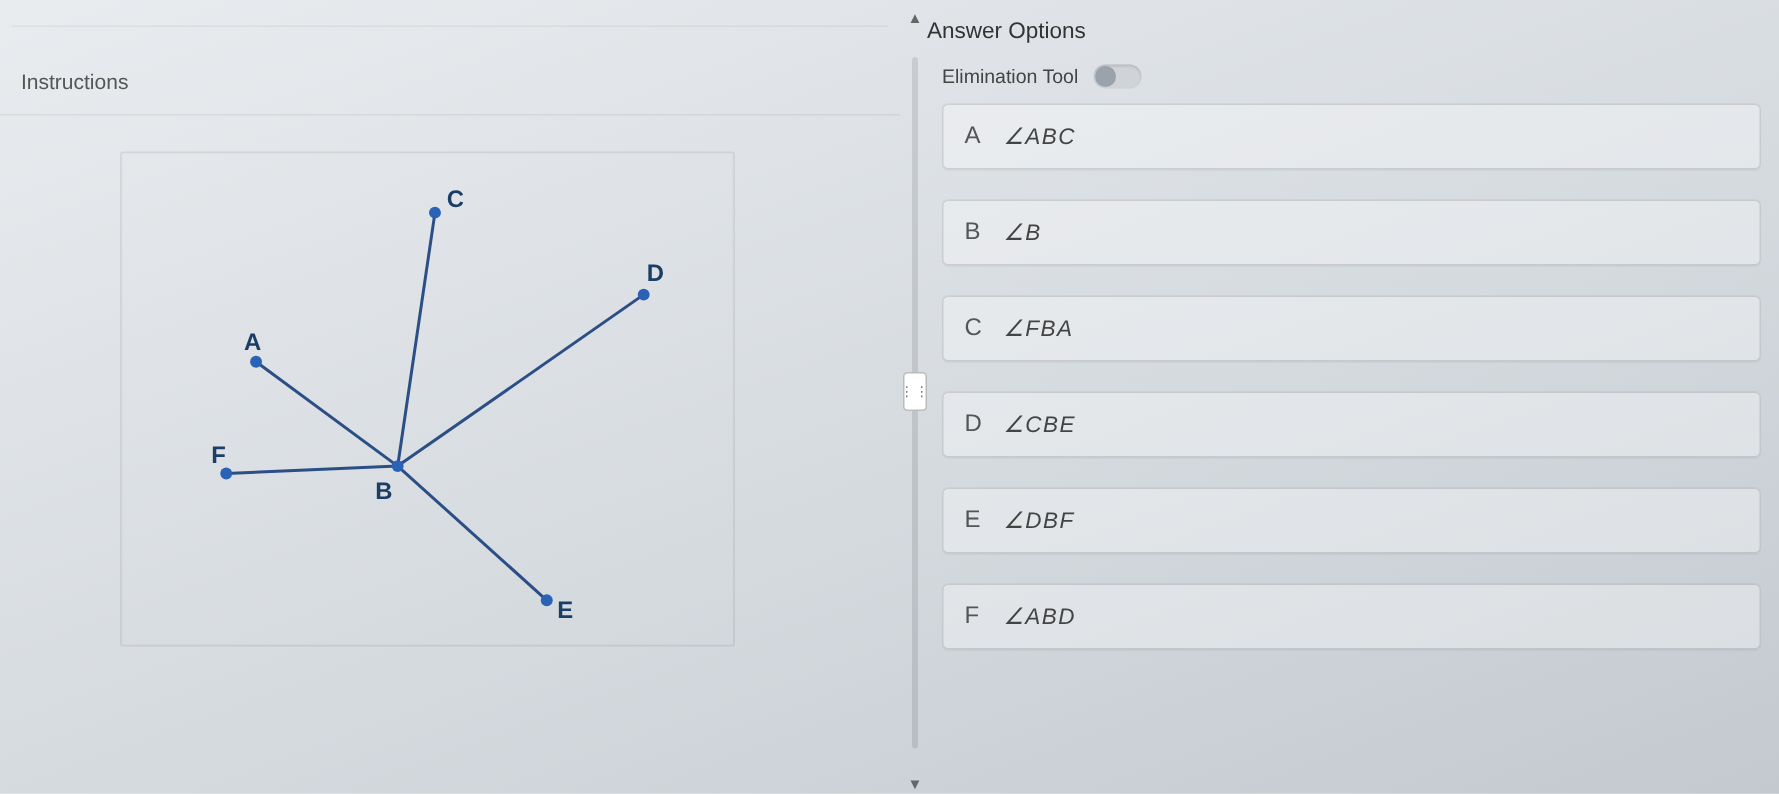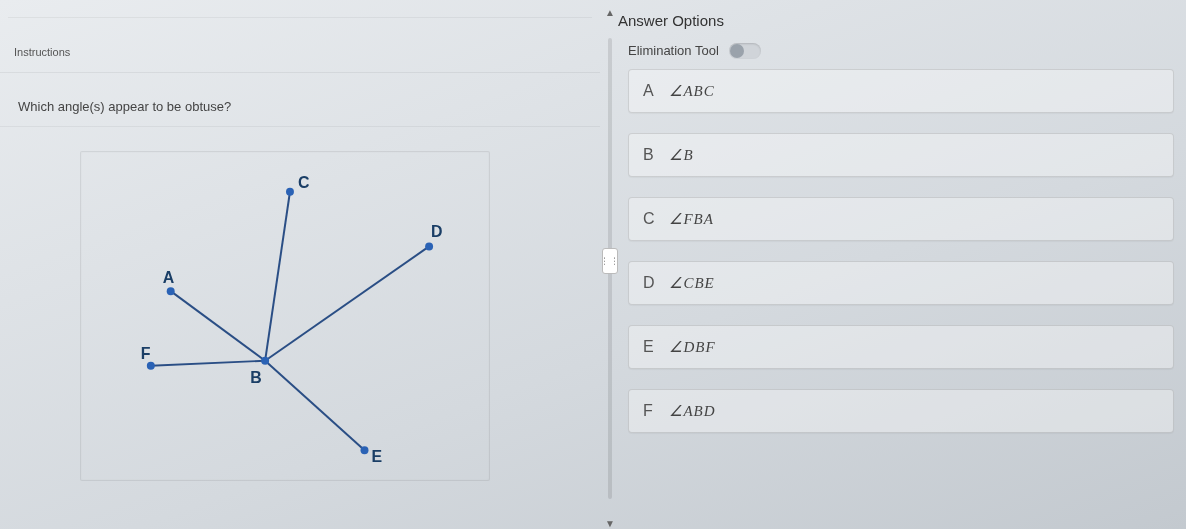--- a/index.html
+++ b/index.html
@@ -1,49 +1,48 @@
 <!DOCTYPE html>
 <html><head>
 <meta charset="utf-8">
 <style>
   * { box-sizing: border-box; margin: 0; padding: 0; }
   html, body { width: 1186px; height: 529px; font-family: "Segoe UI", Arial, sans-serif; background: linear-gradient(160deg, #e9ecef 0%, #d4d9de 60%, #c3c9cf 100%); color: #333; overflow: hidden; }
   .app { display: flex; width: 100%; height: 100%; position: relative; }
   .left-pane { flex: 0 0 600px; padding: 8px 0 0 0; position: relative; }
   .topbar-frag { height: 10px; border-bottom: 1px solid rgba(0,0,0,0.05); margin: 0 8px 10px 8px; font-size: 10px; color: #888; padding-left: 6px; }
-  .section-header { font-size: 11px; color: #555; padding: 18px 14px 14px 14px; border-bottom: 1px solid rgba(0,0,0,0.06); }
+  .section-header { font-size: 14px; color: #555; padding: 18px 14px 14px 14px; border-bottom: 1px solid rgba(0,0,0,0.06); }
   .question { font-size: 13px; color: #444; padding: 26px 14px 12px 18px; border-bottom: 1px solid rgba(0,0,0,0.05); }
   .figure-wrap { margin: 24px 40px 0 80px; width: 410px; height: 330px; border: 1px solid rgba(0,0,0,0.08); border-radius: 2px; background: rgba(255,255,255,0.02); box-shadow: inset 0 0 2px rgba(0,0,0,0.05); }
   .figure-wrap svg { width: 100%; height: 100%; }
   .pt-label { font-size: 16px; font-weight: 600; fill: #1a3e66; font-family: Arial, sans-serif; }
   .right-pane { flex: 1; padding: 8px 4px 0 0; position: relative; }
   .ans-head { font-size: 15px; color: #333; padding: 4px 0 14px 18px; }
   .elim-row { display: flex; align-items: flex-start; font-size: 13px; color: #444; padding: 0 0 10px 28px; }
   .elim-toggle { width: 32px; height: 16px; border-radius: 10px; background: #d0d4d9; margin-left: 10px; position: relative; box-shadow: inset 0 1px 2px rgba(0,0,0,0.15); }
   .elim-knob { position: absolute; top: 1px; left: 1px; width: 14px; height: 14px; border-radius: 50%; background: #9aa2ab; }
   .subhead { font-size: 14px; color: #333; padding: 10px 0 18px 28px; }
   .opts { padding: 0 8px 0 28px; display: flex; flex-direction: column; gap: 20px; }
   .opt { display: flex; align-items: center; height: 44px; background: rgba(255,255,255,0.35); border: 1px solid rgba(0,0,0,0.12); border-radius: 4px; padding: 0 14px; box-shadow: 0 1px 1px rgba(0,0,0,0.04); cursor: pointer; }
   .opt .letter { width: 26px; font-size: 16px; color: #555; font-weight: 500; }
-  .opt .val { font-size: 15px; font-style: italic; font-family: Liberation Serif, serif; color: #444; letter-spacing: 1px; }
+  .opt .val { font-size: 15px; font-style: italic; font-family: Liberation Sans, sans-serif; color: #444; letter-spacing: 1px; }
   
   .splitter { position: absolute; left: 600px; top: 8px; bottom: 0; width: 20px; display: flex; flex-direction: column; align-items: center; }
   .split-track { width: 4px; flex: 1; background: rgba(0,0,0,0.10); border-radius: 2px; margin: 20px 0; position: relative; }
   .split-arrow { font-size: 10px; color: #666; line-height: 10px; }
   .split-handle { position: absolute; left: -6px; top: 210px; width: 16px; height: 26px; background: #fff; border: 1px solid #bbb; border-radius: 3px; display: flex; align-items: center; justify-content: center; font-size: 9px; color: #777; letter-spacing: 1px; cursor: grab; }
 </style>
 </head>
 <body>
 
 <div class="app">
 
   <div class="left-pane">
     <div class="topbar-frag"></div>
     <div class="section-header">Instructions</div>
-    <div class="question">Which angle(s) appear to be obtuse?</div>
 
     <div class="figure-wrap">
       <svg viewBox="0 0 410 330">
 
         <g stroke="#2a4e85" stroke-width="2" fill="none">
           <line x1="185" y1="210" x2="90" y2="140"></line>
           <line x1="185" y1="210" x2="210" y2="40"></line>
           <line x1="185" y1="210" x2="350" y2="95"></line>
           <line x1="185" y1="210" x2="285" y2="300"></line>
           <line x1="185" y1="210" x2="70" y2="215"></line>

